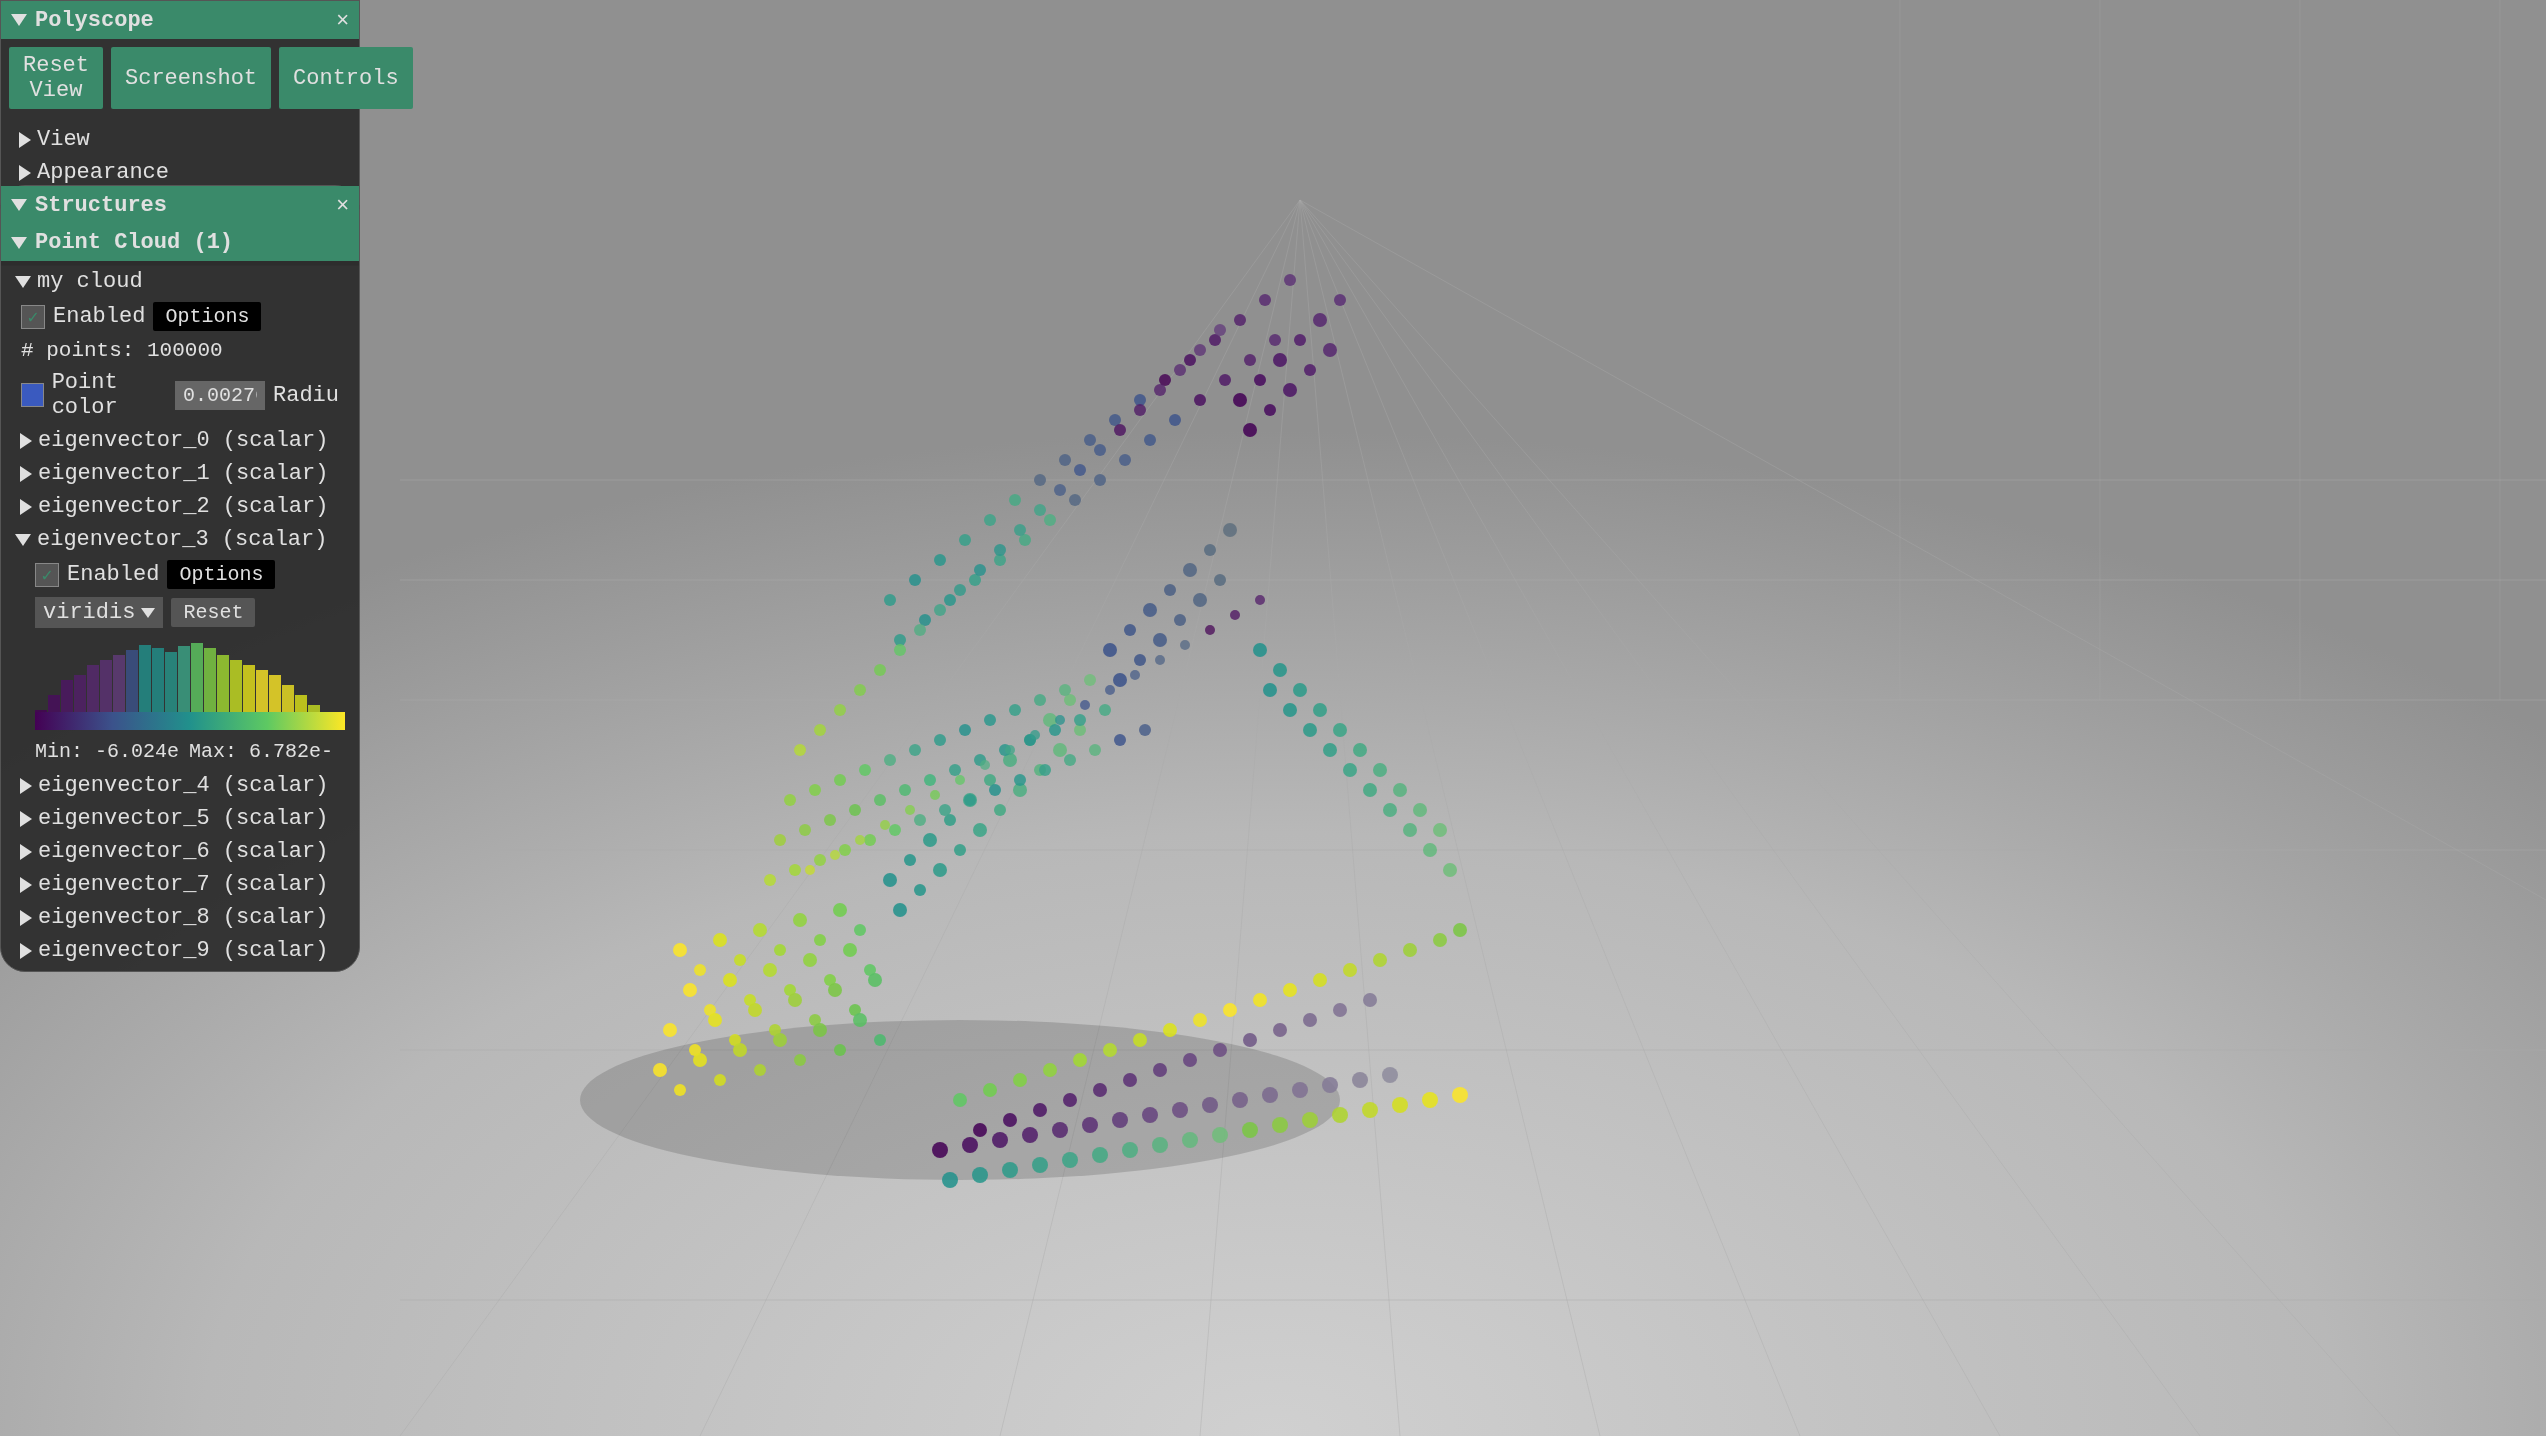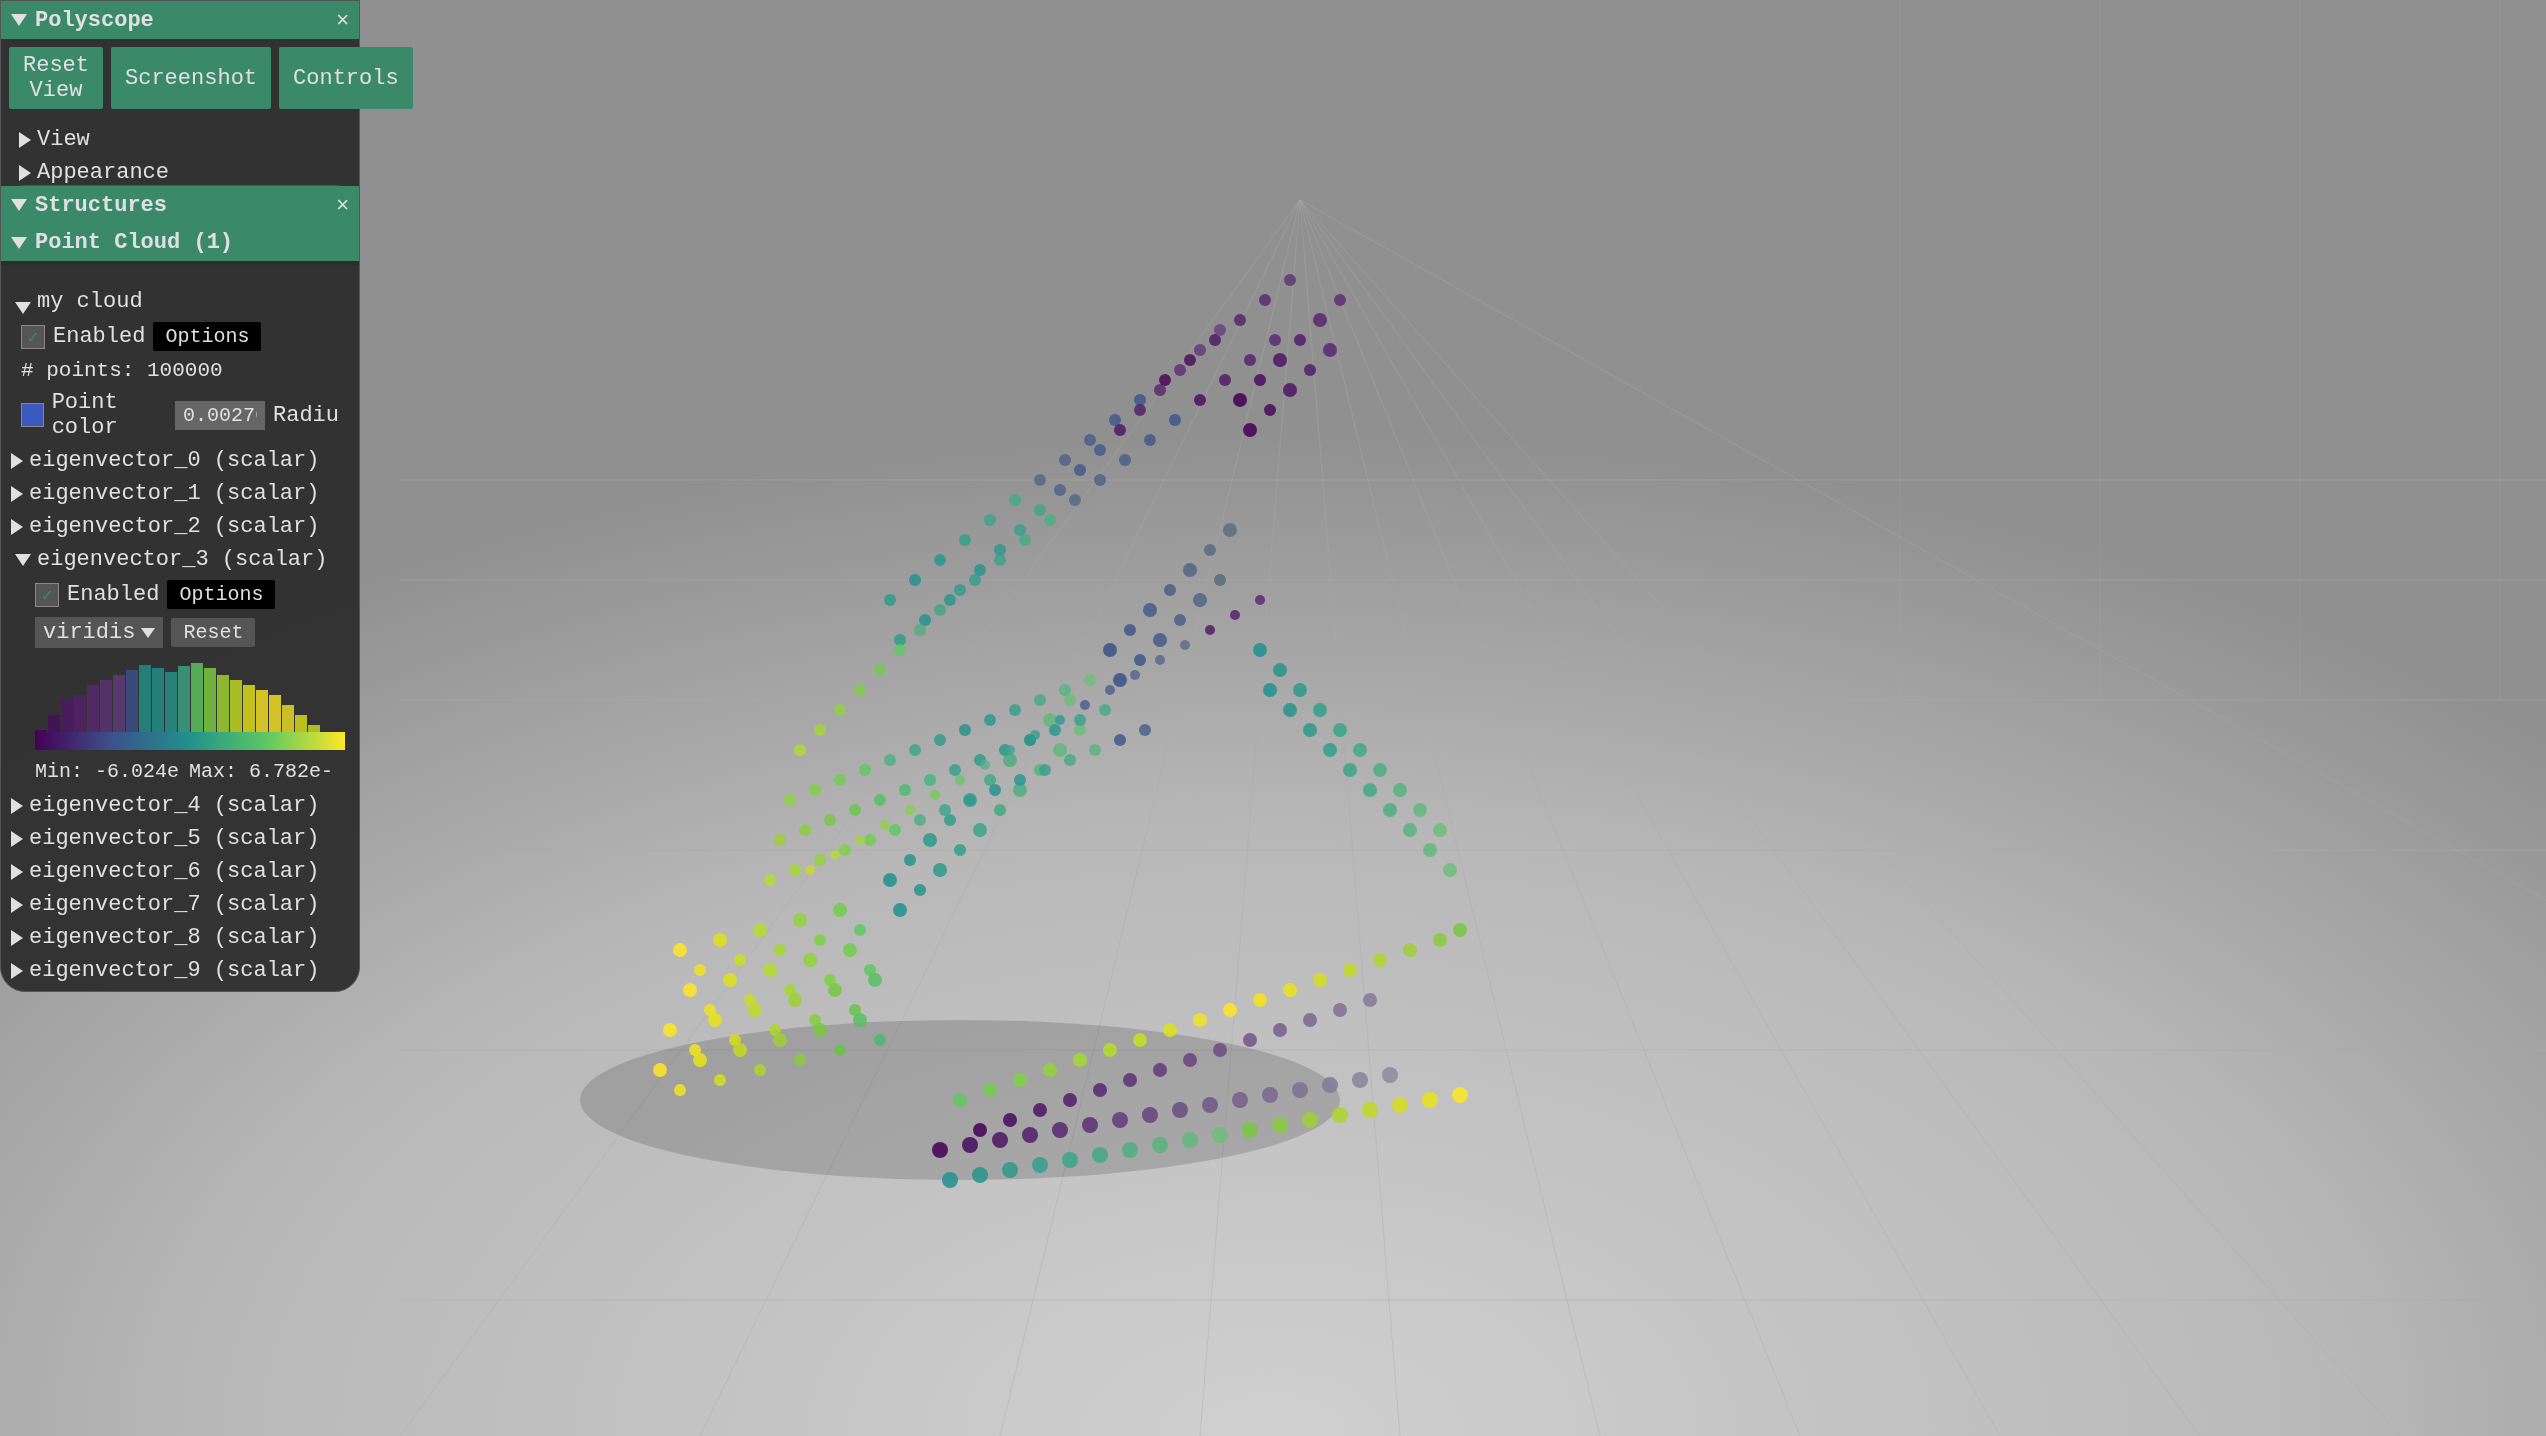--- a/index.html
+++ b/index.html
@@ -139,23 +139,22 @@
       margin: 0;
     }
 
     .my-cloud-section {
       padding: 4px 0;
     }
 
     .my-cloud-title {
       padding: 4px 14px;
       display: flex;
-      align-items: flex-end;
+      align-items: center;
       gap: 6px;
-      margin-top: 20px;
     }
 
     .enabled-row {
       display: flex;
       align-items: center;
       gap: 8px;
       padding: 4px 20px;
     }
 
     .checkbox {
@@ -206,21 +205,21 @@
       padding: 3px 8px;
       font-size: 20px;
       font-family: 'Courier New', monospace;
       width: 90px;
     }
 
     .scalar-item {
       display: flex;
       align-items: center;
       gap: 6px;
-      padding: 4px 10px;
+      padding: 4px 19px;
       cursor: pointer;
     }
 
     .scalar-item.expanded {
       padding: 4px 14px;
     }
 
     .eigenvector-expanded {
       padding-left: 14px;
     }

